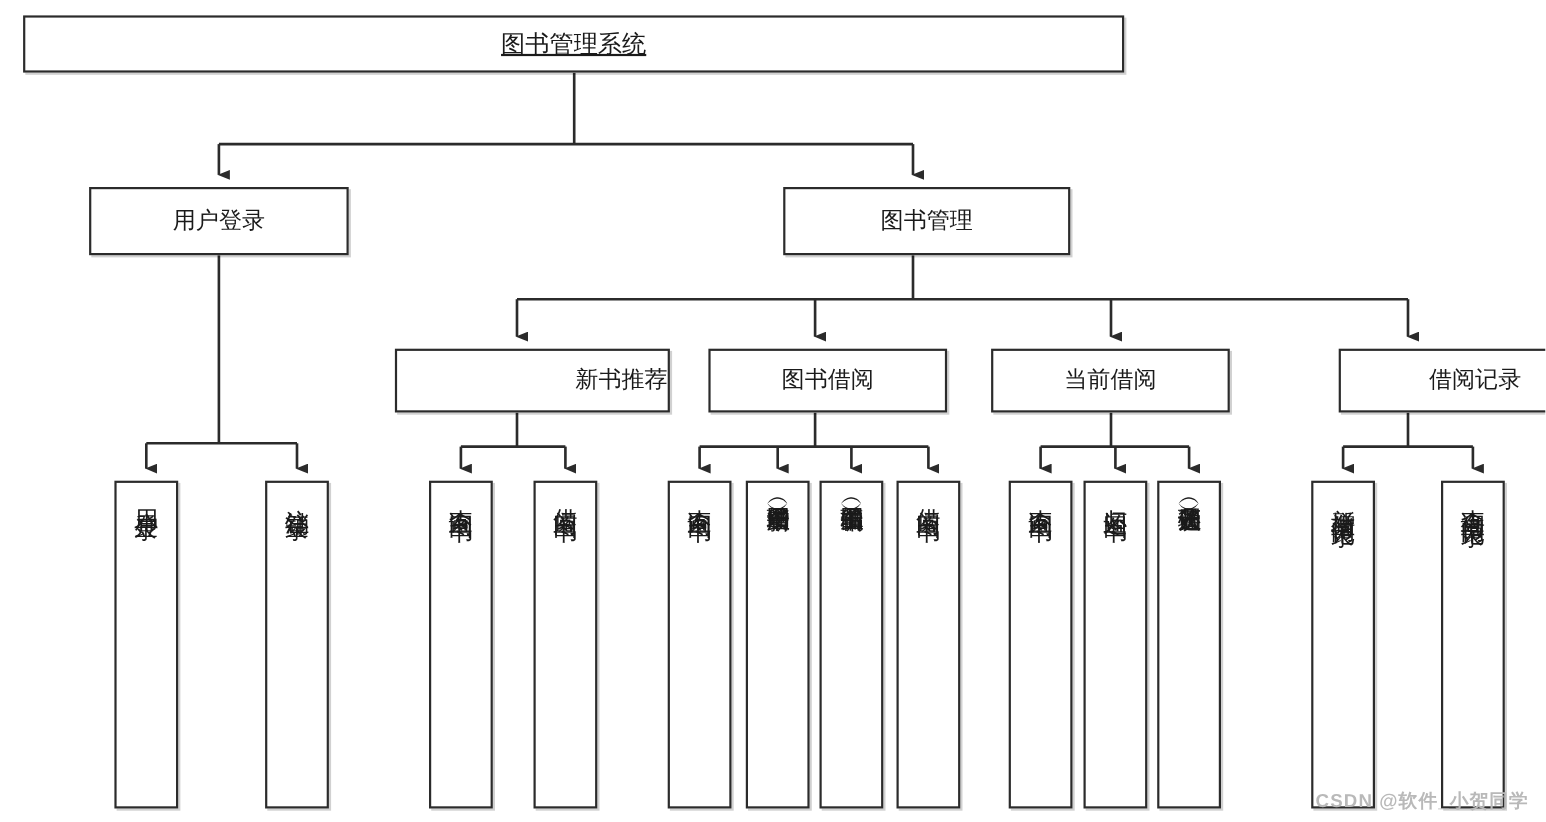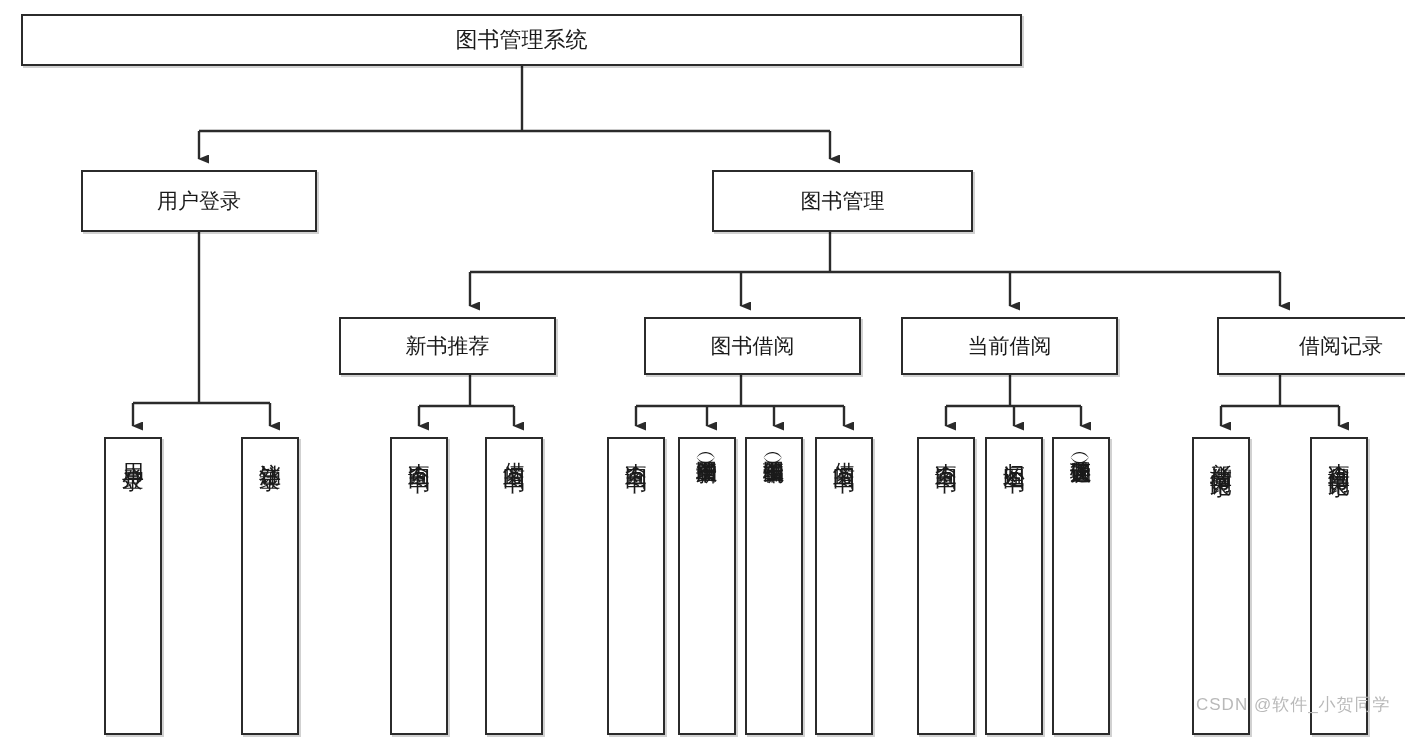--- a/index.html
+++ b/index.html
@@ -56,20 +56,21 @@
     font-size: 22px;
     letter-spacing: 3px;
     line-height: 1;
   }
   .node.vertical.tight .label {
     font-size: 21px;
     letter-spacing: 0px;
   }
   .node.root .label {
     font-size: 22px;
+    text-decoration: underline;
   }
   .watermark {
     position: absolute;
     color: #b9b9b9;
     font-size: 17px;
     letter-spacing: 1px;
     white-space: nowrap;
     user-select: none;
   }
 </style>
@@ -124,21 +125,21 @@
   <div id="node-layer">
       <div class="node horizontal root" style="left: 21px; top: 14px; width: 1001px; height: 52px;">
         <span class="label">图书管理系统</span>
       </div>
       <div class="node horizontal" style="left: 81px; top: 170px; width: 236px; height: 62px;">
         <span class="label">用户登录</span>
       </div>
       <div class="node horizontal" style="left: 712px; top: 170px; width: 261px; height: 62px;">
         <span class="label">图书管理</span>
       </div>
-      <div class="node horizontal" style="left: 339px; top: 317px; width: 217px; height: 58px;">
+      <div class="node horizontal" style="left: 359px; top: 317px; width: 250px; height: 58px; justify-content: flex-end;">
         <span class="label">新书推荐</span>
       </div>
       <div class="node horizontal" style="left: 632px; top: 317px; width: 217px; height: 58px; margin-left: 12px;">
         <span class="label">图书借阅</span>
       </div>
       <div class="node horizontal" style="left: 901px; top: 317px; width: 217px; height: 58px;">
         <span class="label">当前借阅</span>
       </div>
       <div class="node horizontal" style="left: 1217px; top: 317px; width: 248px; height: 58px; justify-content: center;">
         <span class="label">借阅记录</span>
@@ -177,14 +178,14 @@
         <span class="label">确认归还（管理员）</span>
       </div>
       <div class="node vertical" style="left: 1192px; top: 437px; width: 58px; height: 298px;">
         <span class="label">新增借阅记录</span>
       </div>
       <div class="node vertical" style="left: 1310px; top: 437px; width: 58px; height: 298px;">
         <span class="label">查询借阅记录</span>
       </div>
     </div>
 
-  <div class="watermark" style="left:1196px; top:693px;">CSDN @软件_小贺同学</div>
+  <div class="watermark" style="left:1196px; top:717px;font-weight:bold;">CSDN @软件_小贺同学</div>
 </div>
 
 </body></html>

